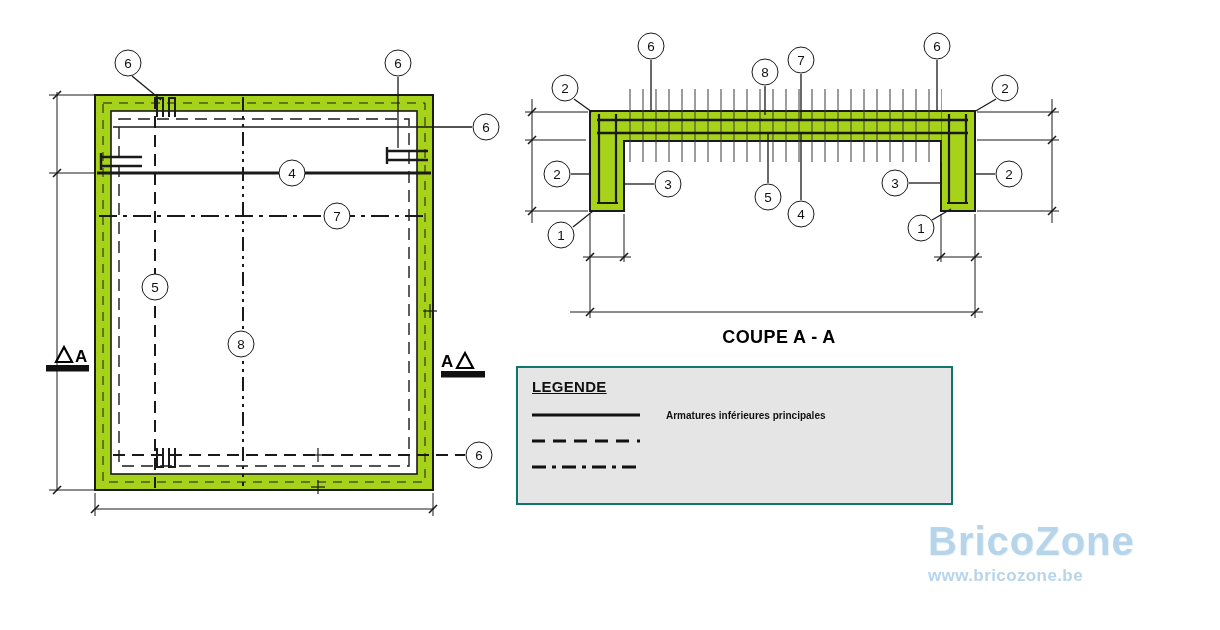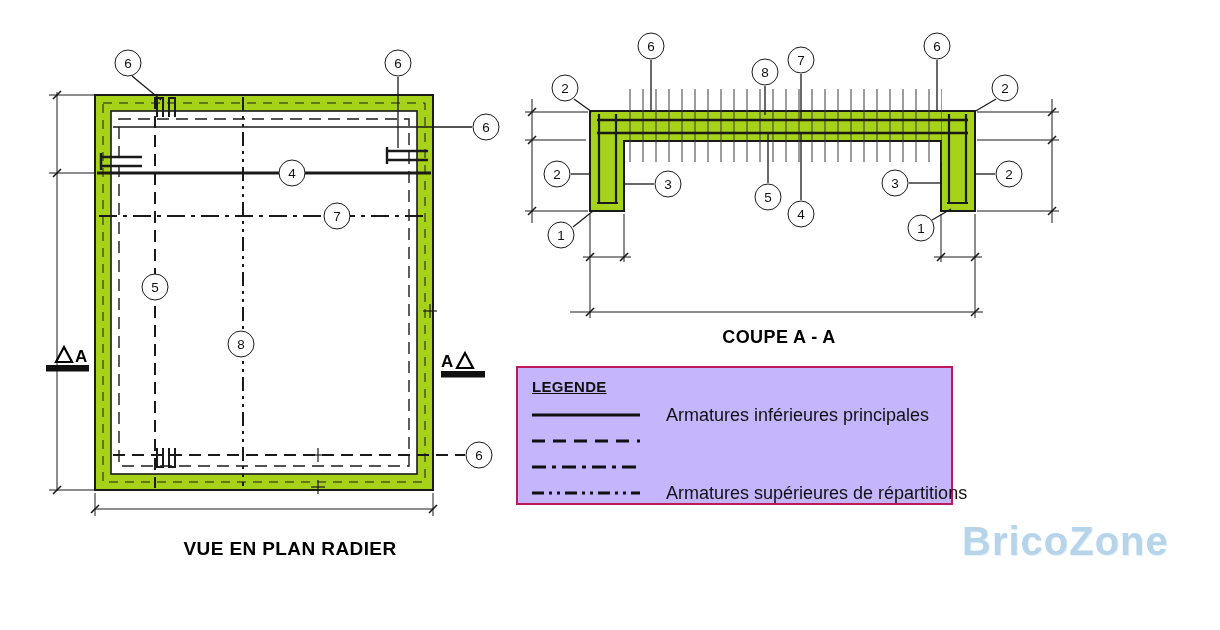--- a/index.html
+++ b/index.html
@@ -18,32 +18,32 @@
     display: flex; align-items: center; justify-content: center;
     font-size: 13.5px; font-weight: 500; transform: translate(-50%, -50%);
   }
 
   .title { position: absolute; font-weight: bold; color: #000; text-align: center; letter-spacing: .4px; }
   .plan-title { left: 108px; top: 538px; width: 364px; font-size: 19px; }
   .section-title { left: 628px; top: 327px; width: 302px; font-size: 18px; }
 
   .legend {
     position: absolute; left: 516px; top: 366px; width: 437px; height: 139px;
-    border: 2px solid #be185d; background: #c4b5fd; padding: 8px 12px 18px;
+    border: 2px solid #0f766e; background: #e5e5e5; padding: 8px 12px 18px;
   }
   .legend-title { font-weight: bold; font-size: 15px; text-decoration: underline; margin: 2px 0 7px 2px; letter-spacing: .3px; }
   .legend-row { display: flex; align-items: center; gap: 24px; height: 26px; }
   .legend-row svg { flex: 0 0 auto; display: block; }
-  .legend-label { font-weight: normal; font-size: 18px; white-space: nowrap; }
+  .legend-label { font-weight: bold; font-size: 10px; white-space: nowrap; }
   .ls { stroke: #111; stroke-width: 3; }
   .ls-dashed { stroke-dasharray: 13 8; }
   .ls-dashdot { stroke-dasharray: 14 6 4 6; }
   .ls-dashdotdot { stroke-dasharray: 12 5 3 5 3 5; }
 
-  .watermark { position: absolute; left: 962px; top: 520px; color: #b7d5ea; }
+  .watermark { position: absolute; left: 928px; top: 520px; color: #b7d5ea; }
   .wm-brand { font-size: 40px; font-weight: bold; letter-spacing: 1px; line-height: 1.05; text-shadow: 1px 1px 0 #e9f2f9; }
   .wm-url { font-size: 17px; font-weight: bold; margin-top: 4px; letter-spacing: .4px; }
 </style>
 </head>
 <body>
 
 <div class="stage">
 
   <svg width="1220" height="630" viewBox="0 0 1220 630">
     <defs>
@@ -203,46 +203,40 @@
       <div class="balloon" style="left: 557px; top: 174px;">2</div>
       <div class="balloon" style="left: 668px; top: 184px;">3</div>
       <div class="balloon" style="left: 768px; top: 197px;">5</div>
       <div class="balloon" style="left: 801px; top: 214px;">4</div>
       <div class="balloon" style="left: 895px; top: 183px;">3</div>
       <div class="balloon" style="left: 1009px; top: 174px;">2</div>
       <div class="balloon" style="left: 561px; top: 235px;">1</div>
       <div class="balloon" style="left: 921px; top: 228px;">1</div>
     </div>
 
-  <div class="title plan-title">VUE EN PLAN RADIER</div>
   <div class="title section-title">COUPE A - A</div>
 
   <div class="legend">
     <div class="legend-title">LEGENDE</div>
     <div class="legend-row">
       <svg width="112" height="12">
           <line x1="2" y1="6" x2="110" y2="6" class="ls"></line>
         </svg>
       <span class="legend-label">Armatures inférieures principales</span>
     </div>
     <div class="legend-row">
       <svg width="112" height="12">
           <line x1="2" y1="6" x2="110" y2="6" class="ls ls-dashed"></line>
         </svg>
     </div>
     <div class="legend-row">
       <svg width="112" height="12">
           <line x1="2" y1="6" x2="110" y2="6" class="ls ls-dashdot"></line>
         </svg>
     </div>
-    <div class="legend-row">
-      <svg width="112" height="12">
-          <line x1="2" y1="6" x2="110" y2="6" class="ls ls-dashdotdot"></line>
-        </svg>
-      <span class="legend-label">Armatures supérieures de répartitions</span>
-    </div>
   </div>
 
   <div class="watermark">
     <div class="wm-brand">BricoZone</div>
+    <div class="wm-url">www.bricozone.be</div>
   </div>
 
 </div>
 
 </body></html>

